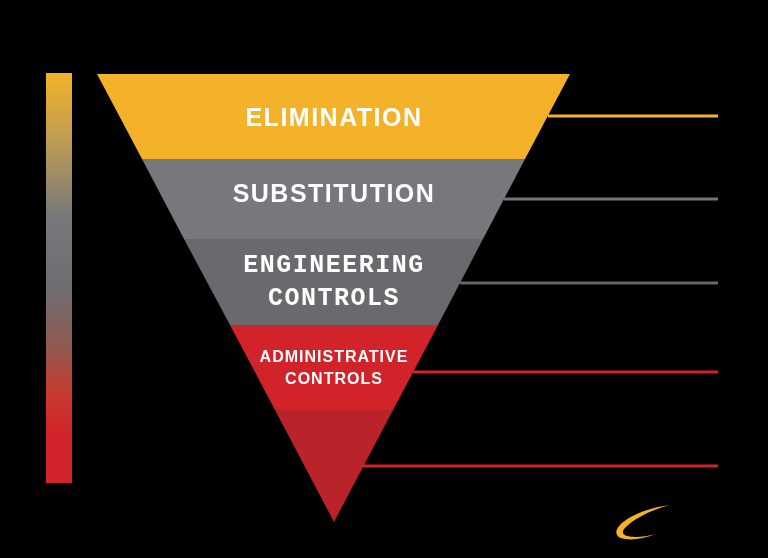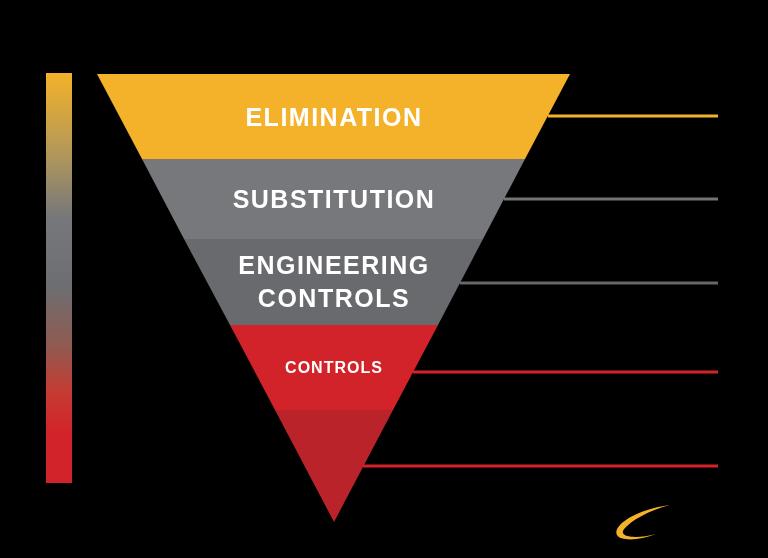--- a/index.html
+++ b/index.html
@@ -58,27 +58,28 @@
     <line x1="363" y1="466" x2="718" y2="466" stroke-width="3" stroke="#D2232A"></line>
 
     <path d="M 670,505 C 636,509 612,526 617,535 C 620,541 639,541 656,534
              C 641,538 625,538 623,533 C 621,528 642,512 670,505 Z" fill="#F3B229"></path>
   </svg>
 
   <div class="band-label lbl-lg" style="left:334px;top:117px;">
     <div>ELIMINATION</div>
   </div>
 
-  <div class="band-label lbl-lg" style="left:334px;top:199px;">
+  <div class="band-label lbl-lg" style="left:334px;top:193px;">
     <div>SUBSTITUTION</div>
   </div>
 
-  <div class="band-label lbl-lg" style="left:334px;top:282px;">
+  <div class="band-label lbl-lg" style="left:334px;top:282px;font-family:Liberation Mono, monospace;">
     <div>ENGINEERING</div>
     <div>CONTROLS</div>
   </div>
 
   <div class="band-label lbl-sm" style="left:334px;top:368px;">
+    <div>ADMINISTRATIVE</div>
     <div>CONTROLS</div>
   </div>
 
 
 </div>
 
 </body></html>

